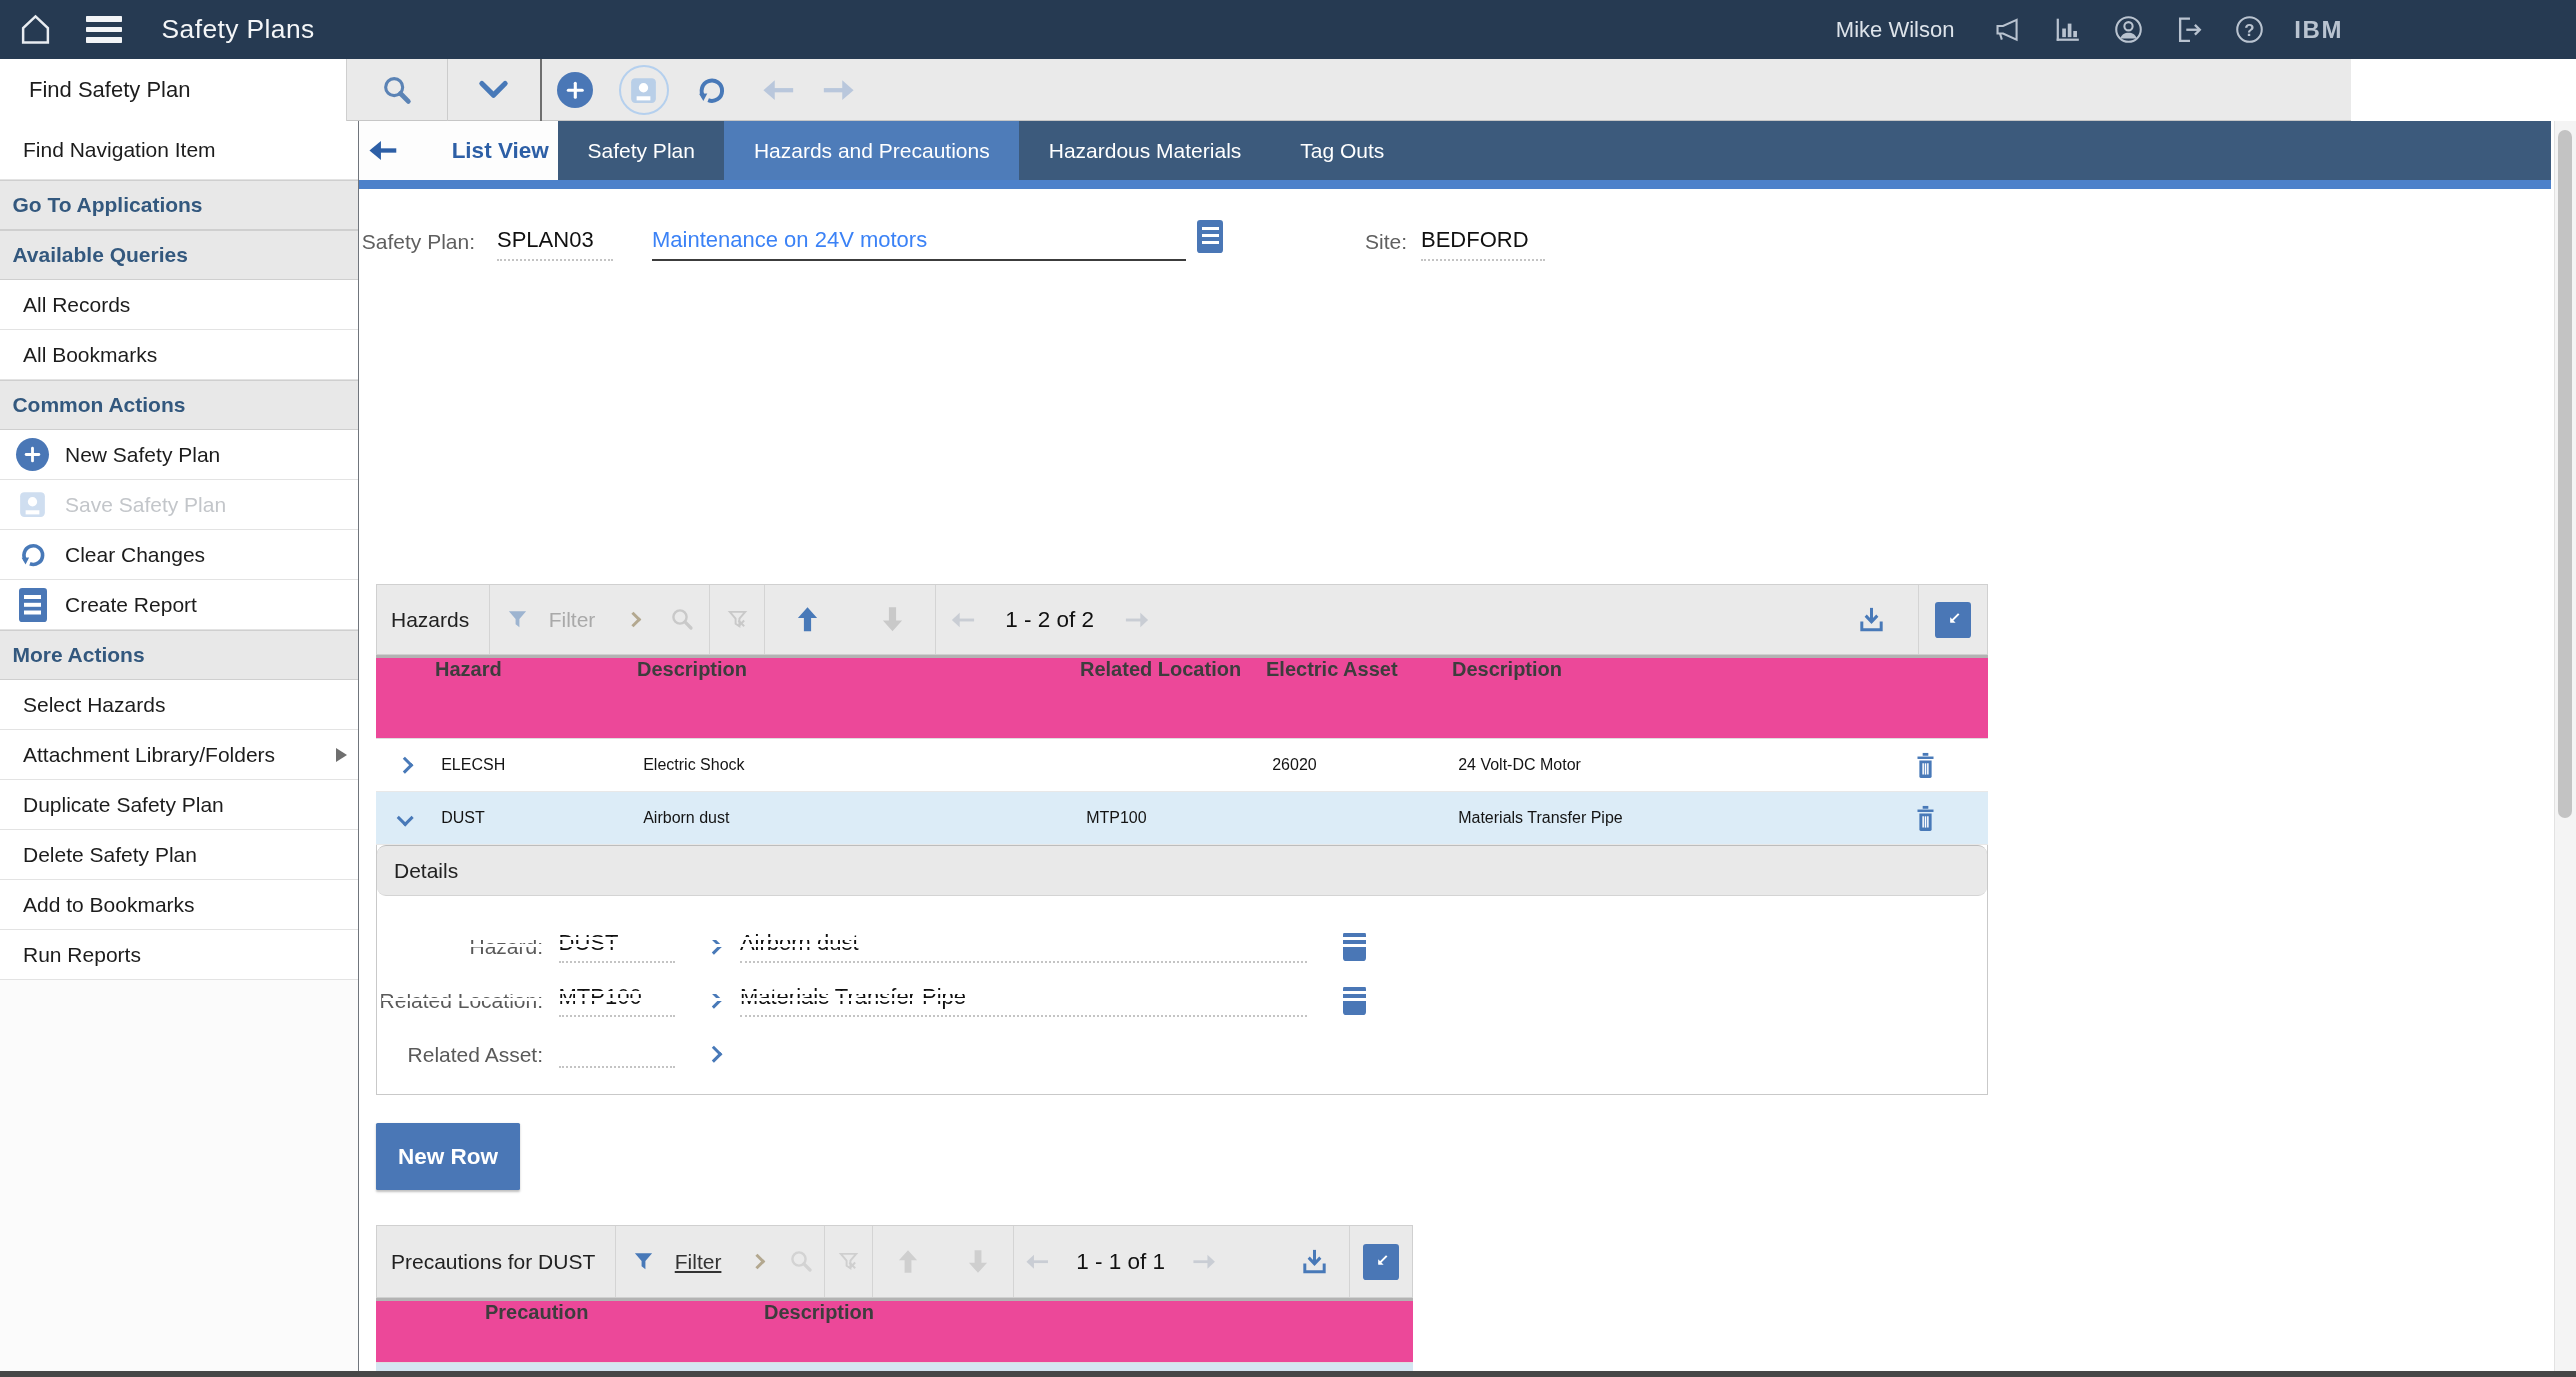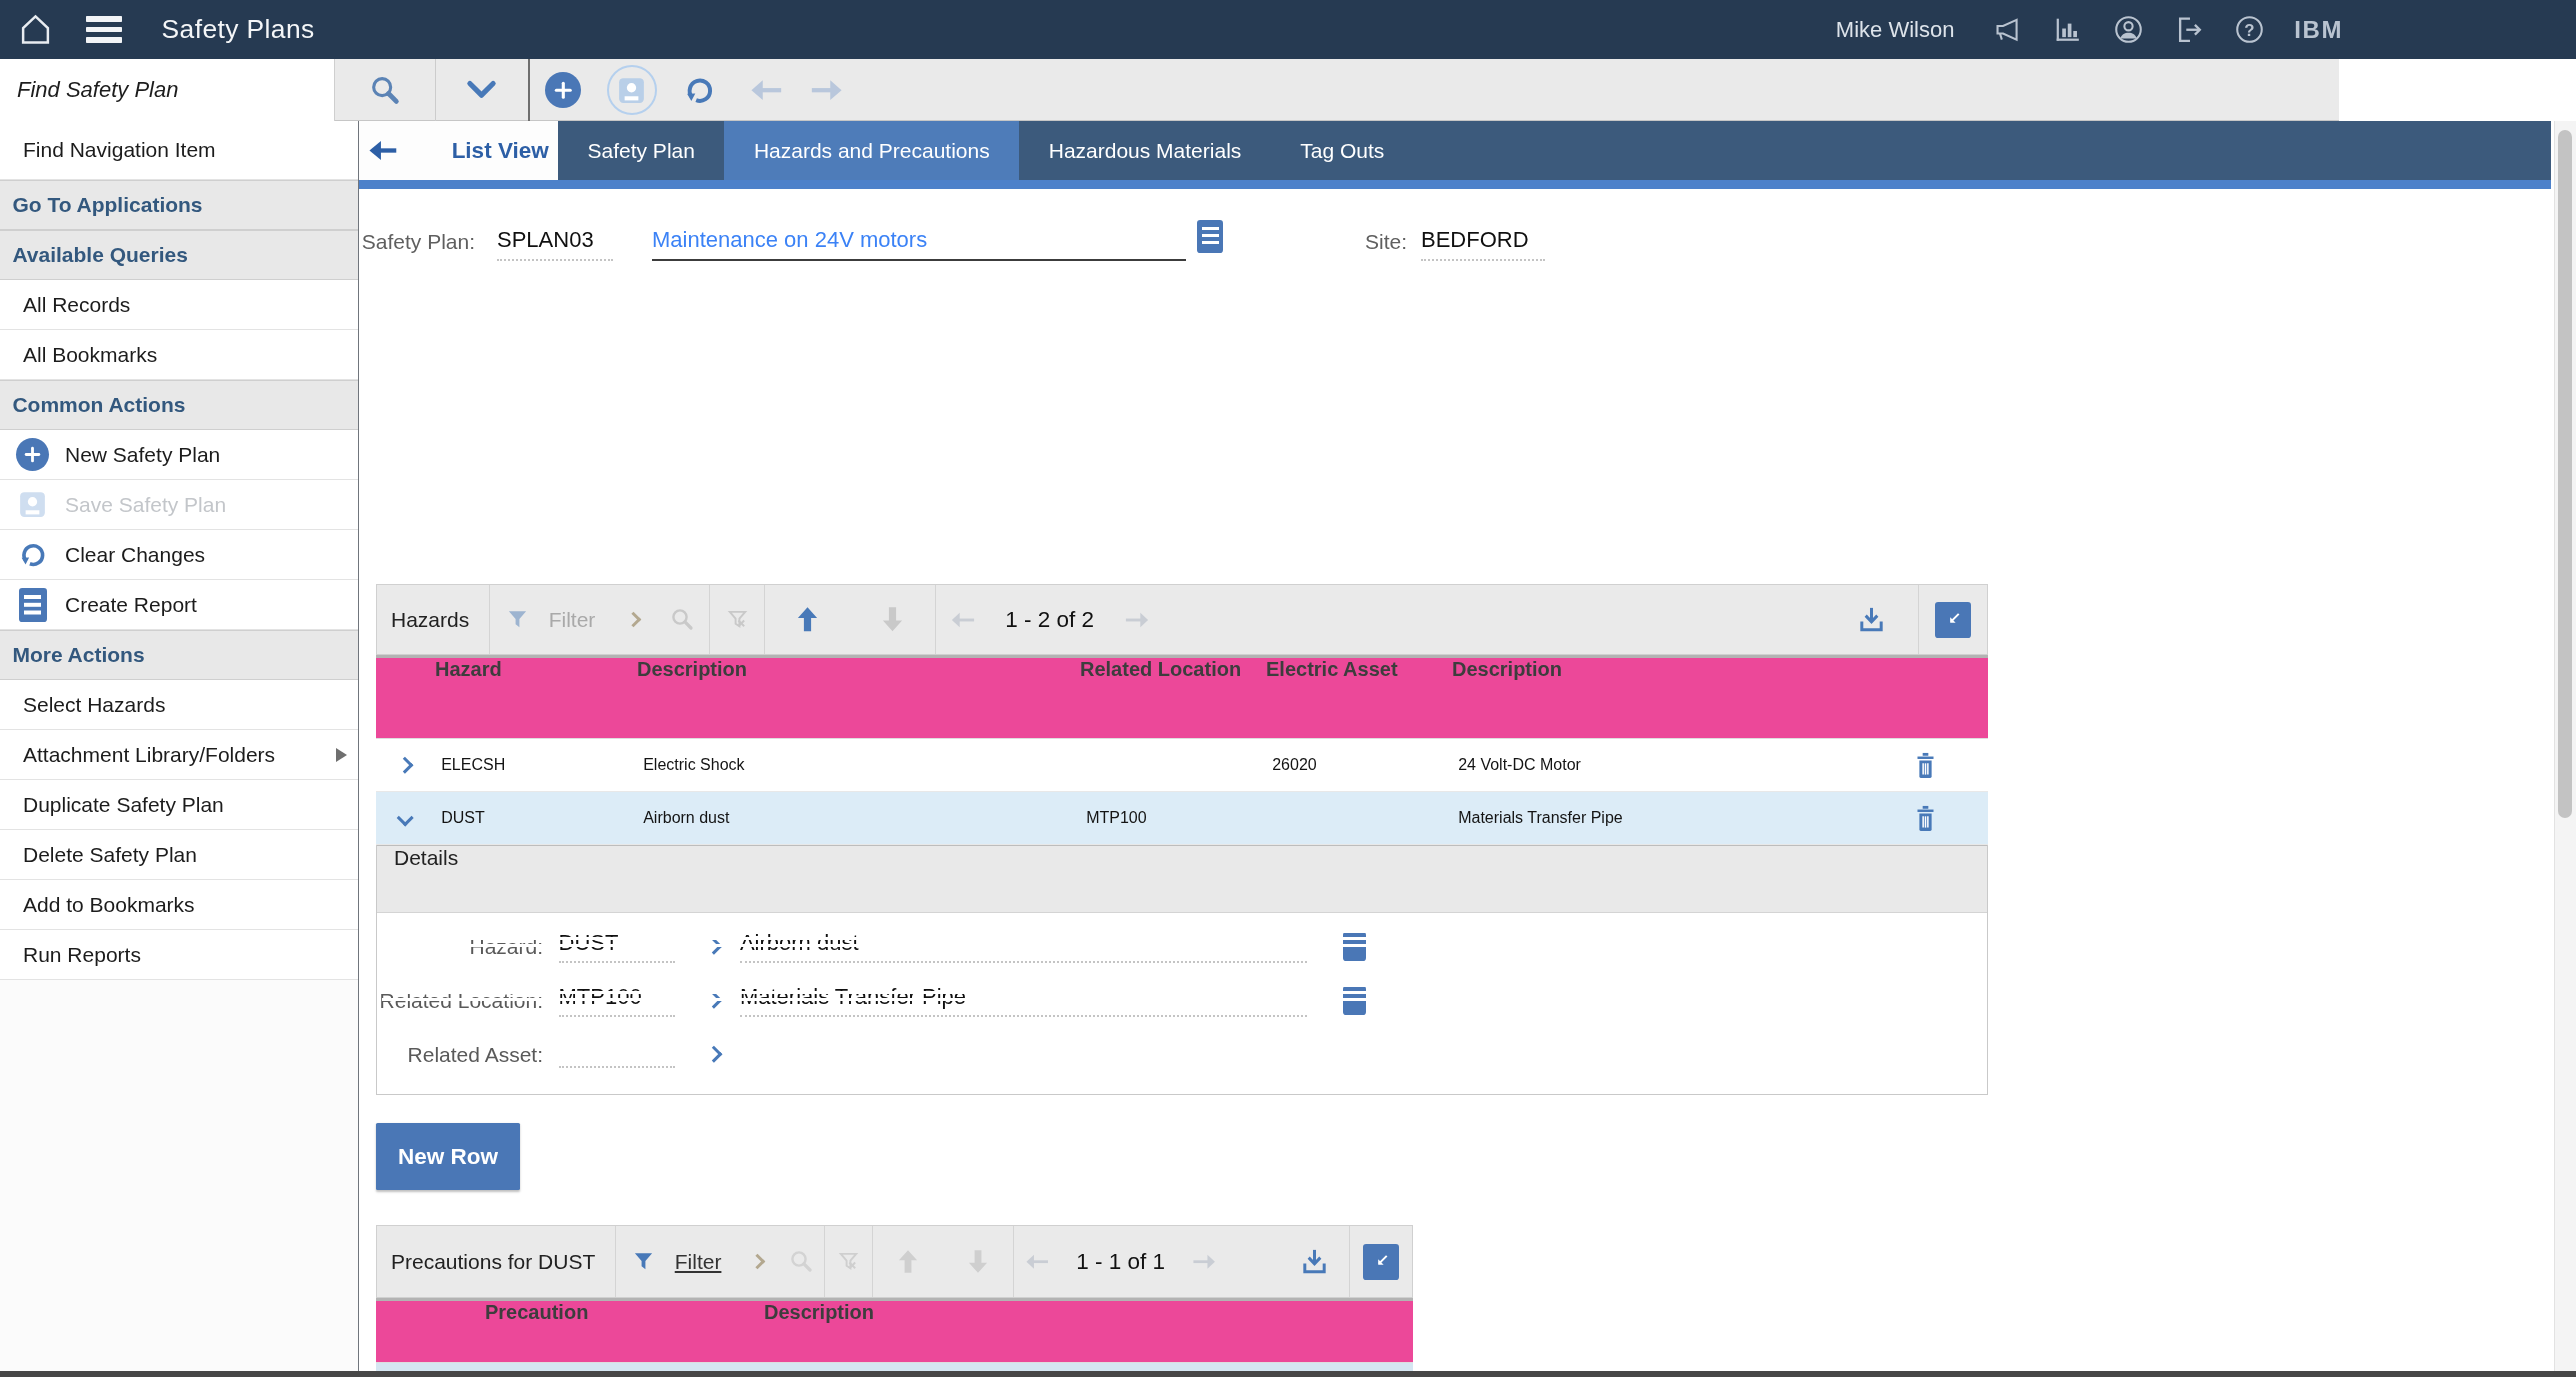--- a/index.html
+++ b/index.html
@@ -11,21 +11,21 @@
   .topbar .home{margin-left:18.6px;width:34px;height:34px;display:flex;align-items:center;justify-content:center;cursor:pointer;}
   .topbar .burger{margin-left:33px;width:36px;height:26.4px;display:flex;flex-direction:column;justify-content:space-between;cursor:pointer;}
   .topbar .burger span{display:block;height:5.4px;background:#f2f4f7;border-radius:0.8px;}
   .topbar .apptitle{margin-left:40px;font-size:26.4px;font-weight:400;color:#f4f6f8;letter-spacing:0.4px;}
   .topbar .right{position:absolute;right:233px;top:0;height:59px;display:flex;align-items:center;gap:29.5px;}
   .topbar .user{font-size:22px;color:#dde3ea;margin-right:7.8px;}
   .hicon{width:31px;height:31px;display:flex;align-items:center;justify-content:center;color:#b9c3d0;}
   .ibm{font-size:24px;font-weight:bold;letter-spacing:1.6px;color:#b9c3d0;font-style:normal;}
 
   
-  .findbar{position:absolute;left:0;top:59px;width:2339px;height:62px;background:#eaeaea;border-bottom:1.6px solid #c6c6c6;font-style:italic;}
+  .findbar{position:absolute;left:12px;top:59px;width:2339px;height:62px;background:#eaeaea;border-bottom:1.6px solid #c6c6c6;}
   .find-input{position:absolute;left:0;top:0;width:335px;height:62px;background:#ffffff;border-right:0.8px solid #cfcfcf;display:flex;align-items:center;padding-left:17px;font-size:22px;color:#1d1d1d;}
   .fb-cell{position:absolute;top:0;height:62px;display:flex;align-items:center;justify-content:center;}
   .vline{position:absolute;top:0;height:62px;width:0.8px;background:#cccccc;}
   .vline.dark{width:1.6px;background:#6e6e6e;}
   .plus-circle{width:36px;height:36px;border-radius:50%;background:#4a77b6;display:flex;align-items:center;justify-content:center;}
   .save-ring{width:50px;height:50px;border-radius:50%;border:2.3px solid #b5d0ee;display:flex;align-items:center;justify-content:center;}
 
   
   .sidebar{position:absolute;left:0;top:121px;width:359px;height:1256px;background:#fbfbfb;border-right:1.6px solid #70757c;}
   .sb-row{height:50px;display:flex;align-items:center;padding-left:23px;font-size:21px;color:#1c1c1c;background:#fff;border-bottom:0.8px solid #e3e3e3;position:relative;}
@@ -70,21 +70,21 @@
   .thead{position:absolute;background:#ec4899;border-top:3.1px solid #b3b3b3;border-bottom:1.6px solid #dedede;display:flex;align-items:flex-start;}
   .thead .th{font-size:20px;font-weight:bold;color:#3d3d3d;}
   .trow{position:absolute;display:flex;align-items:center;font-size:16px;color:#141414;background:#fff;border-bottom:0.8px solid #e8e8e8;}
   .trow.selected{background:#dcecf7;}
   .cell{padding-left:6.2px;overflow:hidden;white-space:nowrap;}
   .chev-blue-r{width:12.4px;height:12.4px;border-right:3.9px solid #4879b8;border-bottom:3.9px solid #4879b8;transform:rotate(-45deg);display:inline-block;}
   .chev-blue-d{width:12.4px;height:12.4px;border-right:3.9px solid #4879b8;border-bottom:3.9px solid #4879b8;transform:rotate(45deg);display:inline-block;}
 
   
   .details{position:absolute;background:#fff;border:1.6px solid #c9c9c9;border-top:none;}
-  .details .dhead{height:68px;background:#e9e9e9;border-top:1.6px solid #bdbdbd;border-bottom:0.8px solid #d4d4d4;display:flex;align-items:flex-start;padding-left:17px;font-size:21px;color:#222;}
+  .details .dhead{height:51px;background:#e9e9e9;border-top:1.6px solid #bdbdbd;border-bottom:0.8px solid #d4d4d4;display:flex;align-items:center;padding-left:17px;font-size:21px;color:#222;border-radius:9px;}
   .drow{position:absolute;height:47px;display:flex;align-items:center;}
   .dlabel{width:166px;text-align:right;font-size:21px;color:#5a5a5a;}
   .dval{margin-left:15.5px;width:116px;font-size:22px;color:#101010;border-bottom:2.3px dotted #c4c4c4;padding-bottom:4.7px;min-height:26.4px;}
   .dchev{margin-left:33px;}
   .ddesc{margin-left:20px;width:567px;font-size:22px;color:#101010;border-bottom:2.3px dotted #c4c4c4;padding-bottom:4.7px;min-height:26.4px;}
 
   .newrow-btn{position:absolute;width:144px;height:67px;background:#4a77b6;border:none;color:#fff;font-size:22.5px;font-weight:600;border-radius:1.6px;box-shadow:0 1.6px 2.3px rgba(0,0,0,.25);cursor:pointer;}
 
   .peek{position:absolute;background:#d5e6f2;}
   .bottom-edge{position:absolute;left:0;top:1371px;width:2576px;height:6.2px;background:#474747;}

